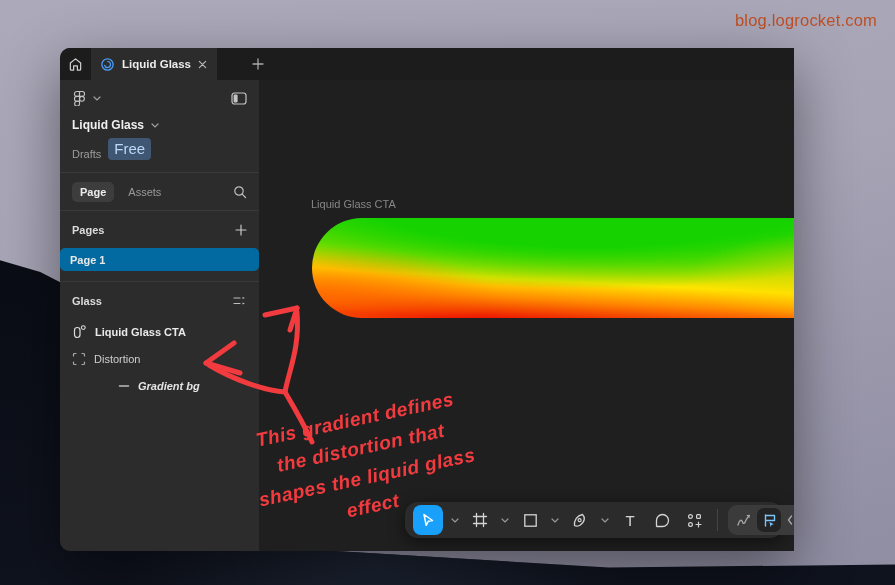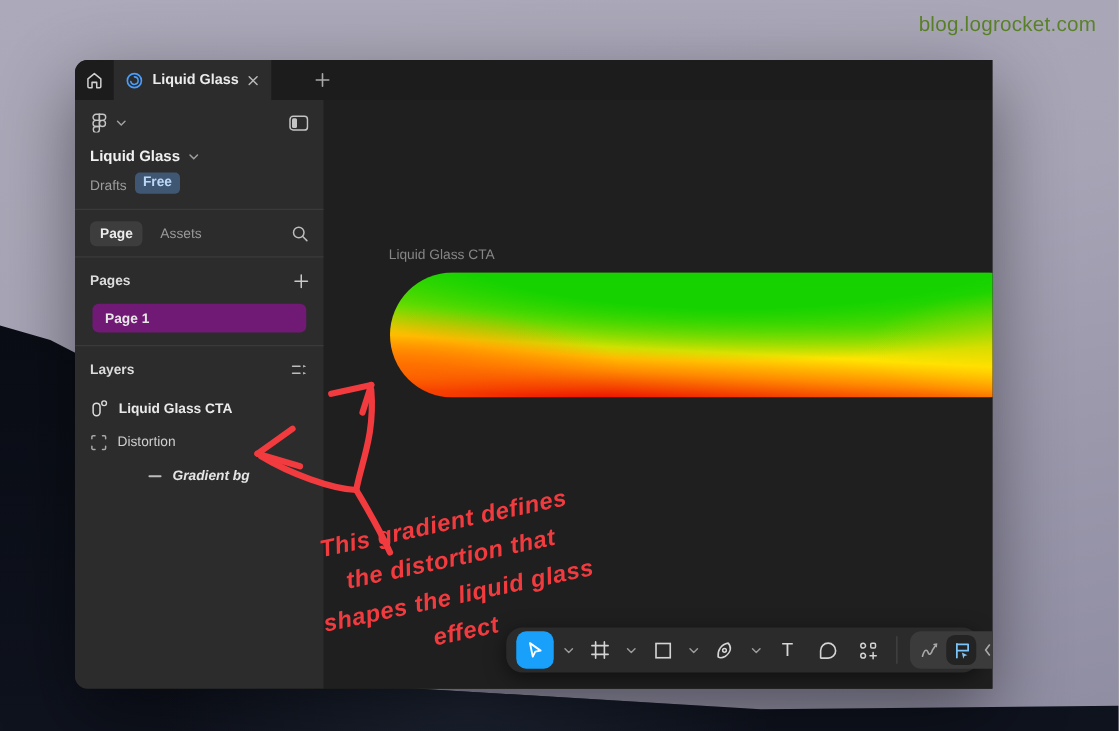--- a/index.html
+++ b/index.html
@@ -11,21 +11,21 @@
   
   .wall-dark{
     position:absolute;inset:0;
     background:
       radial-gradient(46% 30% at 42% 97%, #1d2433 0%, rgba(29,36,51,0) 60%),
       linear-gradient(180deg,#07090f 0%,#0b0e17 55%,#0f131e 100%);
     clip-path:polygon(0 44.5%,4.5% 46.5%,11.5% 52%,30% 93.5%,68% 97%,100% 96.5%,100% 100%,0 100%);
   }
   .watermark{
     position:absolute;top:11px;right:18px;font-size:16.5px;letter-spacing:.2px;
-    color:#4d7c0f;opacity:.85;
+    color:#c2410c;opacity:.85;
   }
   
   .window{
     position:absolute;left:60px;top:48px;width:734px;height:503px;
     border-radius:10px 0 0 10px;overflow:hidden;background:#1f1f1f;
     box-shadow:0 20px 60px rgba(0,0,0,.45);
   }
   
   .tabbar{height:32px;background:#1c1c1c;display:flex;align-items:stretch;}
   .home-btn{width:31px;display:flex;align-items:center;justify-content:center;cursor:pointer;}
@@ -36,31 +36,31 @@
   .app-body{display:flex;height:471px;}
   .sidebar{width:199px;background:#2c2c2c;flex:none;display:flex;flex-direction:column;font-size:11px;}
   .canvas{flex:1;background:#1f1f1f;position:relative;}
   
   .sb-row{display:flex;align-items:center;padding:0 12px;}
   .sb-head{height:36px;justify-content:space-between;}
   .sb-head-left{display:flex;align-items:center;gap:6px;}
   .file-title{padding:2px 12px 0;display:flex;align-items:center;gap:7px;}
   .file-title .name{font-size:12px;font-weight:700;color:#f0f0f0;}
   .file-sub{padding:6px 12px 12px;display:flex;align-items:flex-end;gap:7px;color:#9d9d9d;}
-  .badge-free{background:rgba(96,158,235,.38);color:#bcd8f8;font-size:11px;font-weight:700;
+  .badge-free{background:rgba(96,158,235,.38);color:#bcd8f8;font-size:15px;font-weight:400;
     padding:2px 6px 3px;border-radius:4px;}
   .sb-divider{height:1px;background:#3a3a3a;flex:none;}
   .sb-tabs{height:37px;gap:6px;}
   .pill-tab{padding:4px 8px;border-radius:5px;font-weight:700;color:#ececec;background:#3d3d3d;}
   .ghost-tab{padding:4px 8px;color:#9a9a9a;font-weight:400;}
   .sb-tabs .spacer,.sb-pages-h .spacer,.sb-layers-h .spacer{flex:1;}
   .sb-pages-h{height:34px;margin-top:2px;}
   .sb-section-title{font-weight:700;color:#dcdcdc;}
-  .page-row{margin:1px 14px 10px;height:23px;display:flex;align-items:center;border-radius:5px;
-    background:#701a75;padding:0 10px;font-weight:700;color:#e8e8e8;}
+  .page-row{margin:1px 0 10px;height:23px;display:flex;align-items:center;border-radius:5px;
+    background:#0369a1;padding:0 10px;font-weight:700;color:#e8e8e8;}
   .sb-layers-h{height:34px;margin-top:2px;}
   .layer-row{height:27px;display:flex;align-items:center;gap:8px;padding:0 12px;color:#cfcfcf;}
   .layer-row .lname{white-space:nowrap;}
   .layer-row.lvl0 .lname{font-weight:700;color:#eaeaea;}
   .layer-row.lvl1{}
   .layer-row.lvl2{padding-left:58px;font-style:italic;}
   .layer-row.lvl2 .lname{font-weight:700;color:#e4e4e4;}
   
   .frame-label{position:absolute;left:52px;top:118px;font-size:11px;color:#868686;}
   .pill{
@@ -183,21 +183,21 @@
           <path d="M6 1 V11 M1 6 H11" stroke="#c9c9c9" stroke-width="1.2" stroke-linecap="round"></path>
         </svg>
       </div>
       <div class="page-row">
         <span>Page 1</span>
       </div>
 
       <div class="sb-divider"></div>
 
       <div class="sb-row sb-layers-h">
-        <span class="sb-section-title">Layers</span>
+        <span class="sb-section-title">Glass</span>
         <span class="spacer"></span>
         <svg width="14" height="12" viewBox="0 0 14 12">
           <path d="M1 3 H7 M1 8.5 H7" stroke="#bdbdbd" stroke-width="1.2" stroke-linecap="round"></path>
           <path d="M9.5 2 L12 3 L9.5 4 Z M9.5 7.5 L12 8.5 L9.5 9.5 Z" fill="#bdbdbd"></path>
         </svg>
       </div>
 
       <div class="layer-row lvl0">
         <svg width="15" height="15" viewBox="0 0 15 15">
           <rect x="2.5" y="3.5" width="5.5" height="10" rx="2.7" fill="none" stroke="#dcdcdc" stroke-width="1.2"></rect>

